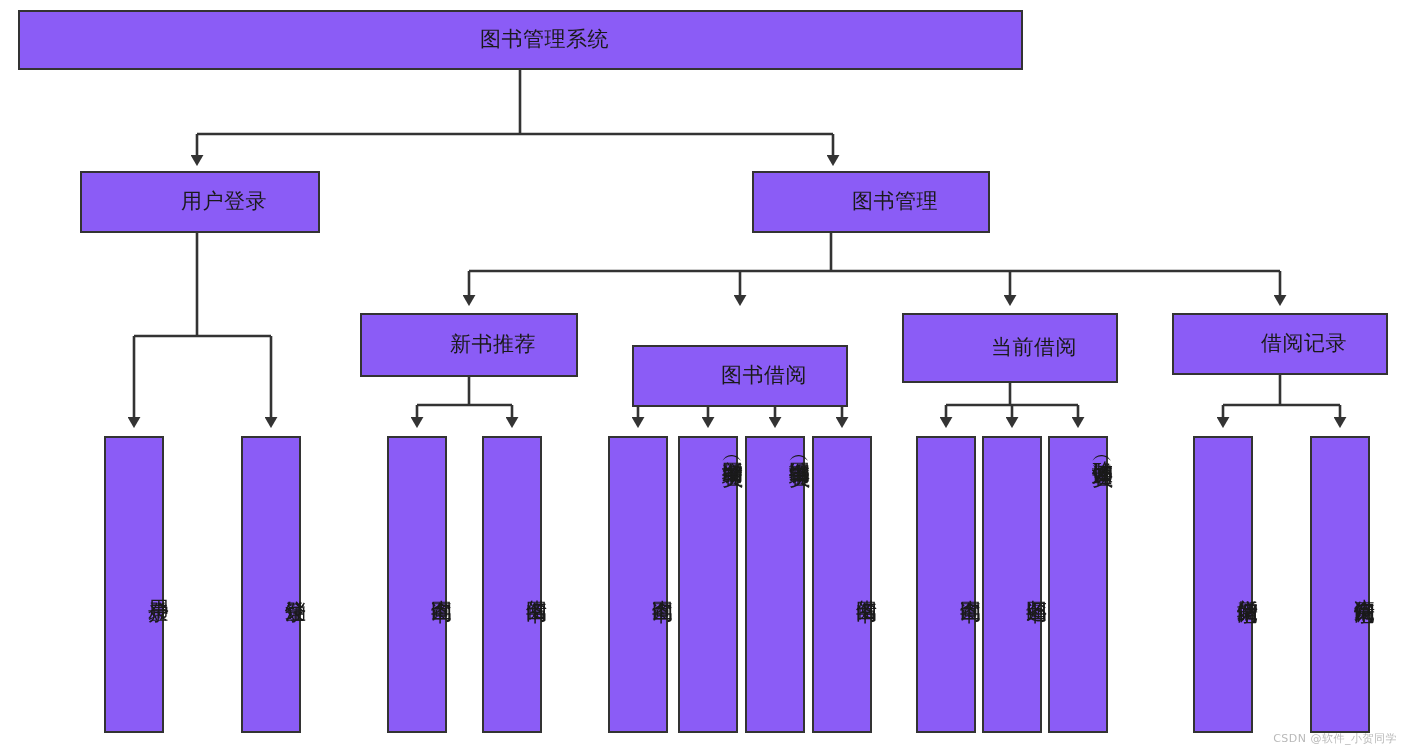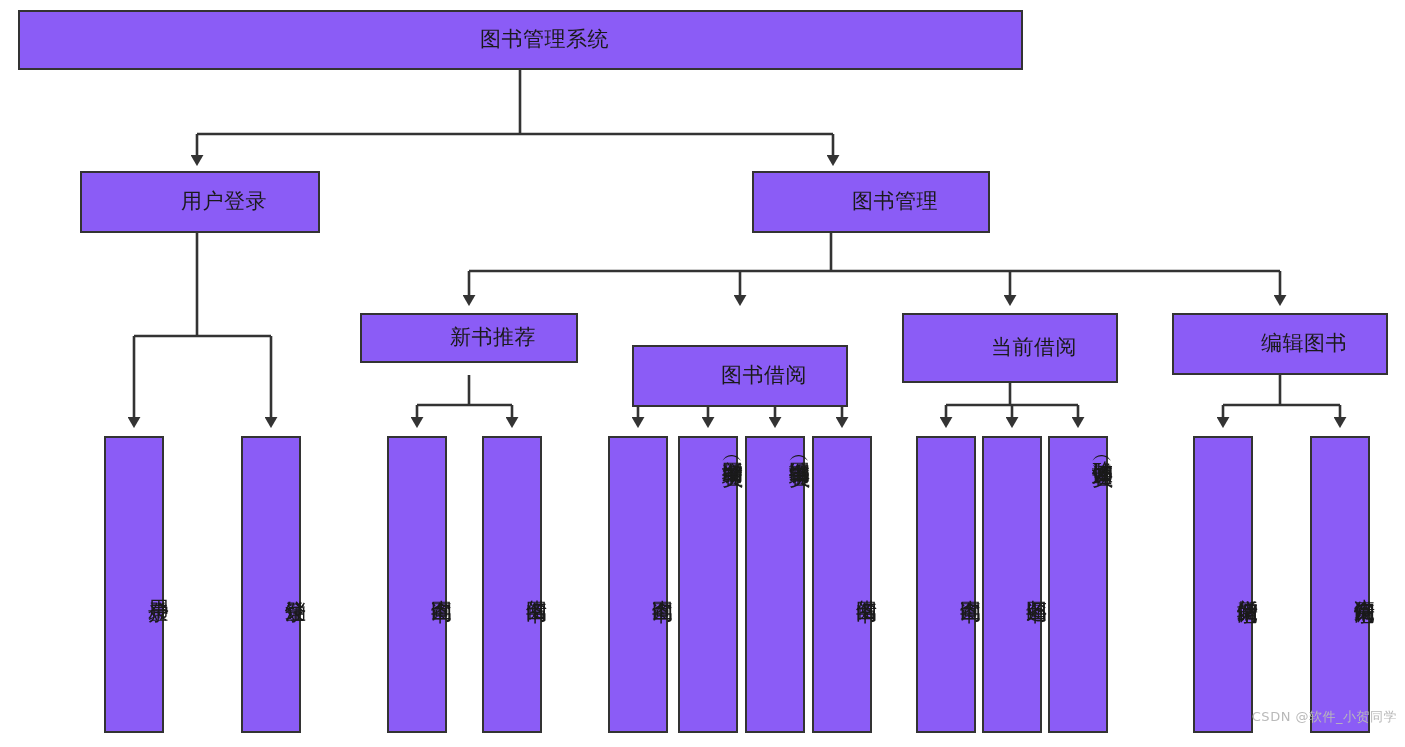--- a/index.html
+++ b/index.html
@@ -54,22 +54,22 @@
     justify-content: center;
     padding-top: 6px;
   }
   .leaf-box.centered {
     align-items: center;
     padding-top: 0;
   }
   #watermark {
     position: absolute;
     right: 8px;
-    bottom: 21px;
-    font-size: 13px;
+    bottom: 1px;
+    font-size: 11px;
     color: #b9b9b9;
     letter-spacing: 0.5px;
     white-space: nowrap;
     user-select: none;
   }
 </style>
 </head>
 <body>
 
 <div id="canvas">
@@ -128,31 +128,31 @@
     <span class="node-label-h">图书管理系统</span>
   </div>
 
   <div class="node-box" style="left:80px; top:171px; width:240px; height:62px;">
     <span class="node-label-h">用户登录</span>
   </div>
   <div class="node-box" style="left:728px; top:171px; width:238px; height:62px;margin-left:24px;">
     <span class="node-label-h">图书管理</span>
   </div>
 
-  <div class="node-box" style="left:360px; top:313px; width:218px; height:50px;">
+  <div class="node-box" style="left:360px; top:313px; width:218px; height:64px;">
     <span class="node-label-h">新书推荐</span>
   </div>
   <div class="node-box" style="left:632px; top:313px; width:216px; height:62px;margin-top:32px;">
     <span class="node-label-h">图书借阅</span>
   </div>
   <div class="node-box" style="left:902px; top:313px; width:216px; height:70px;">
     <span class="node-label-h">当前借阅</span>
   </div>
   <div class="node-box" style="left:1172px; top:313px; width:216px; height:62px;">
-    <span class="node-label-h">编辑图书</span>
+    <span class="node-label-h">借阅记录</span>
   </div>
 
   <div class="node-box leaf-box centered" style="left:104px; top:436px; width:60px; height:297px;">
     <span class="node-label-v">用户登录</span>
   </div>
   <div class="node-box leaf-box centered" style="left:241px; top:436px; width:60px; height:297px;">
     <span class="node-label-v">注销登录</span>
   </div>
 
   <div class="node-box leaf-box centered" style="left:387px; top:436px; width:60px; height:297px;">

